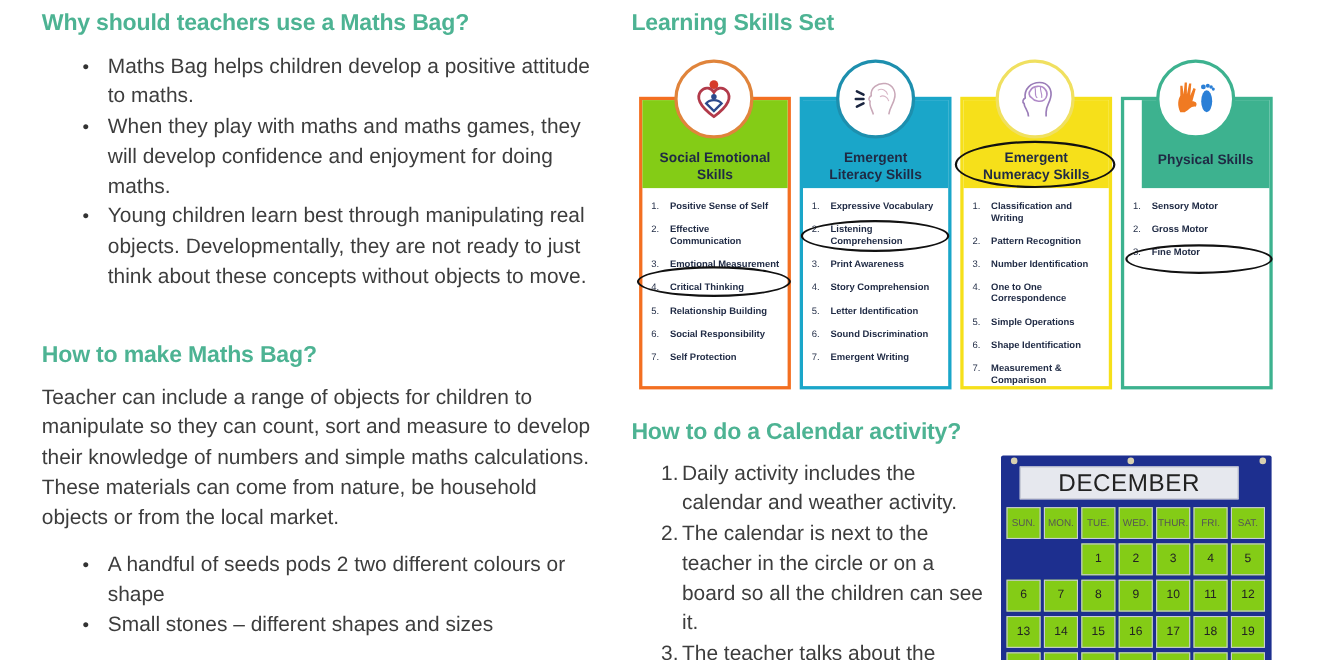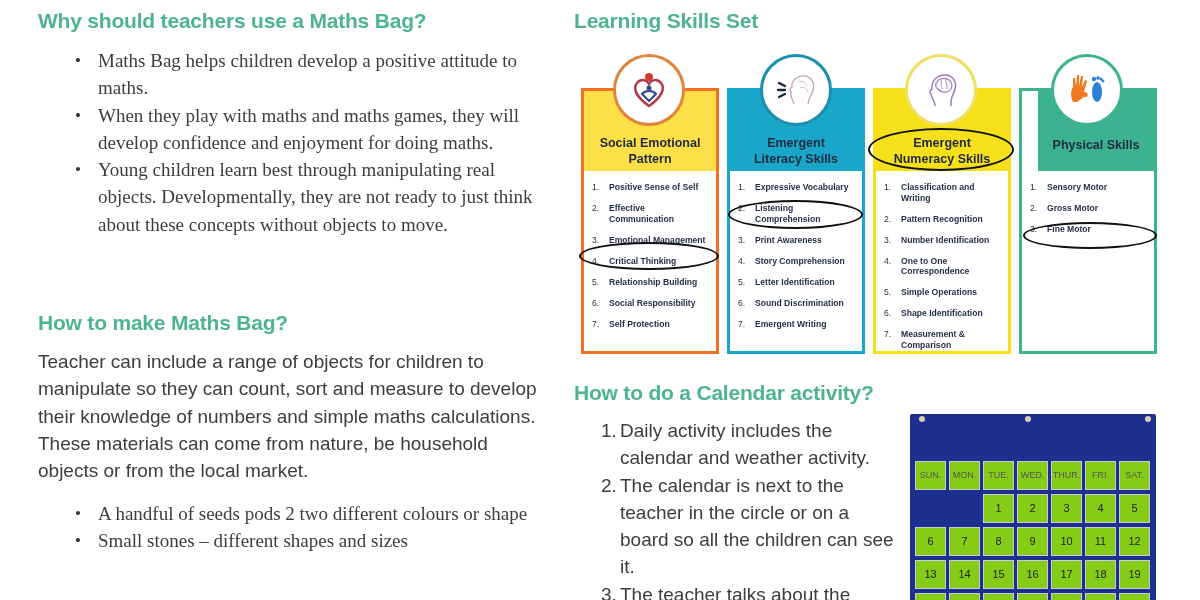--- a/index.html
+++ b/index.html
@@ -4,21 +4,21 @@
 <style>
   html, body { margin:0; padding:0; }
   body {
     width:1200px; height:600px; overflow:hidden; background:#ffffff;
     font-family:"Liberation Sans", "DejaVu Sans", sans-serif; color:#3a3a3a;
     position:relative;
   }
   .h2 { color:#4db393; font-weight:bold; font-size:21px; position:absolute; margin:0; letter-spacing:-0.2px; }
   .body-text { font-size:19px; line-height:27.3px; color:#3d3d3d; }
   ul.bullets { list-style:none; margin:0; padding:0; position:absolute; }
-  ul.bullets li { position:relative; padding-left:58px;font-family:Liberation Serif, serif; }
+  ul.bullets li { position:relative; padding-left:58px; }
   ul.bullets li::before { content:"\2022"; position:absolute; left:35px; top:0; font-size:17px; color:#333; }
   .para { position:absolute; margin:0; }
 
   
   .card { position:absolute; top:88px; width:138px; height:266px; border:3px solid; box-sizing:border-box; }
   .card-head { height:80px; position:relative; text-align:center; }
   .card-title { position:absolute; left:0; right:0; top:44px; font-weight:bold; font-size:12.5px; line-height:16px; color:#1f2a44; }
   .card-body { background:#fff; position:absolute; left:3px; right:3px; top:83px; bottom:3px; }
   .circle { position:absolute; width:72px; height:72px; border-radius:50%; background:#fff; border:3px solid; top:54px; box-sizing:border-box; display:flex; align-items:center; justify-content:center; }
   .skills { list-style:none; margin:0; padding:0; position:absolute; left:5px; top:8px; right:4px; }
@@ -52,39 +52,39 @@
 <h2 class="h2" style="left:38px; top:311px;">How to make Maths Bag?</h2>
 <p class="para body-text" style="left:38px; top:348px; width:500px;">Teacher can include a range of objects for children to manipulate so they can count, sort and measure to develop their knowledge of numbers and simple maths calculations. These materials can come from nature, be household objects or from the local market.</p>
 <ul class="bullets body-text" style="left:40px; top:500px; width:500px;">
   <li>A handful of seeds pods 2 two different colours or shape</li>
   <li>Small stones – different shapes and sizes</li>
 </ul>
 
 <h2 class="h2" style="left:574px; top:9px;">Learning Skills Set</h2>
 
 <div class="card" style="left:581px; border-color:#f36f21;">
-  <div class="card-head" style="background:#fde047;">
+  <div class="card-head" style="background:#84cc16;">
     <div class="card-title">
       <div>Social Emotional</div>
-      <div>Pattern</div>
+      <div>Skills</div>
     </div>
   </div>
   <div class="card-body">
     <ul class="skills">
       <li>
           <span class="n">1.</span>
           <span>Positive Sense of Self</span>
         </li>
       <li>
           <span class="n">2.</span>
           <span>Effective Communication</span>
         </li>
       <li>
           <span class="n">3.</span>
-          <span>Emotional Management</span>
+          <span>Emotional Measurement</span>
         </li>
       <li>
           <span class="n">4.</span>
           <span>Critical Thinking</span>
         </li>
       <li>
           <span class="n">5.</span>
           <span>Relationship Building</span>
         </li>
       <li>
@@ -245,20 +245,21 @@
 <ol class="steps" style="left:574px; top:417px; width:320px;">
   <li><span class="num">1.</span><span>Daily activity includes the calendar and weather activity.</span></li>
   <li><span class="num">2.</span><span>The calendar is next to the teacher in the circle or on a board so all the children can see it.</span></li>
   <li><span class="num">3.</span><span>The teacher talks about the</span></li>
 </ol>
 
 <div class="cal">
   <span class="grommet" style="left:9px;"></span>
   <span class="grommet" style="left:115px;"></span>
   <span class="grommet" style="left:235px;"></span>
+  <div class="cal-month">DECEMBER</div>
   <div class="cal-grid">
     <div class="cal-cell day">SUN.</div>
     <div class="cal-cell day">MON.</div>
     <div class="cal-cell day">TUE.</div>
     <div class="cal-cell day">WED.</div>
     <div class="cal-cell day">THUR.</div>
     <div class="cal-cell day">FRI.</div>
     <div class="cal-cell day">SAT.</div>
     <div class="cal-cell empty"></div>
     <div class="cal-cell empty"></div>

